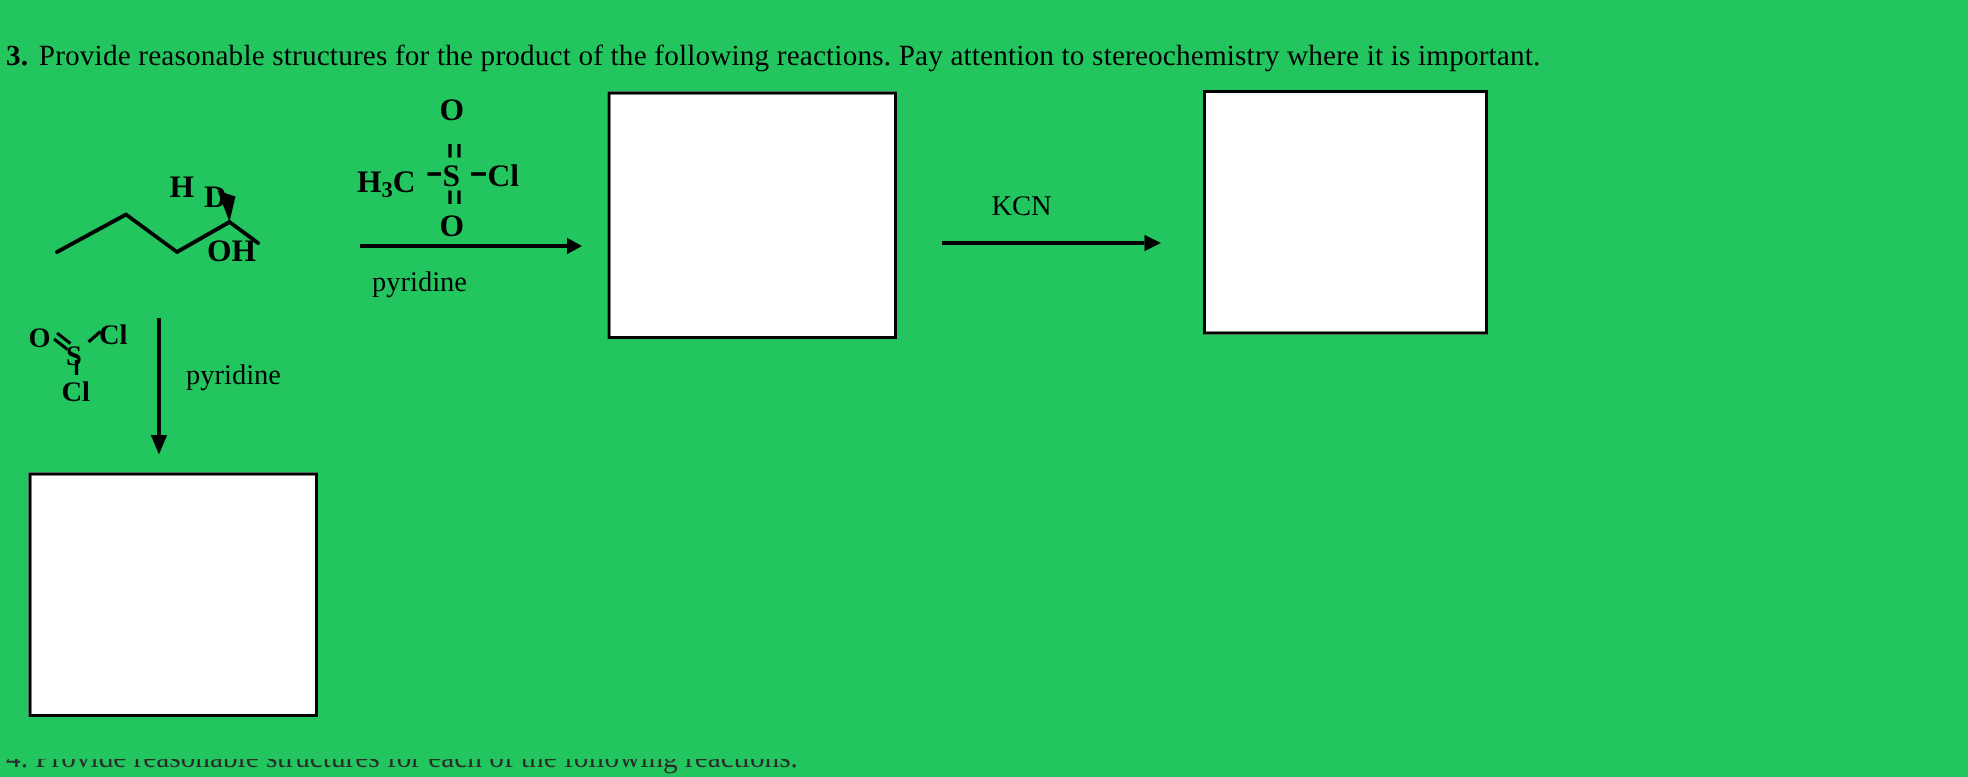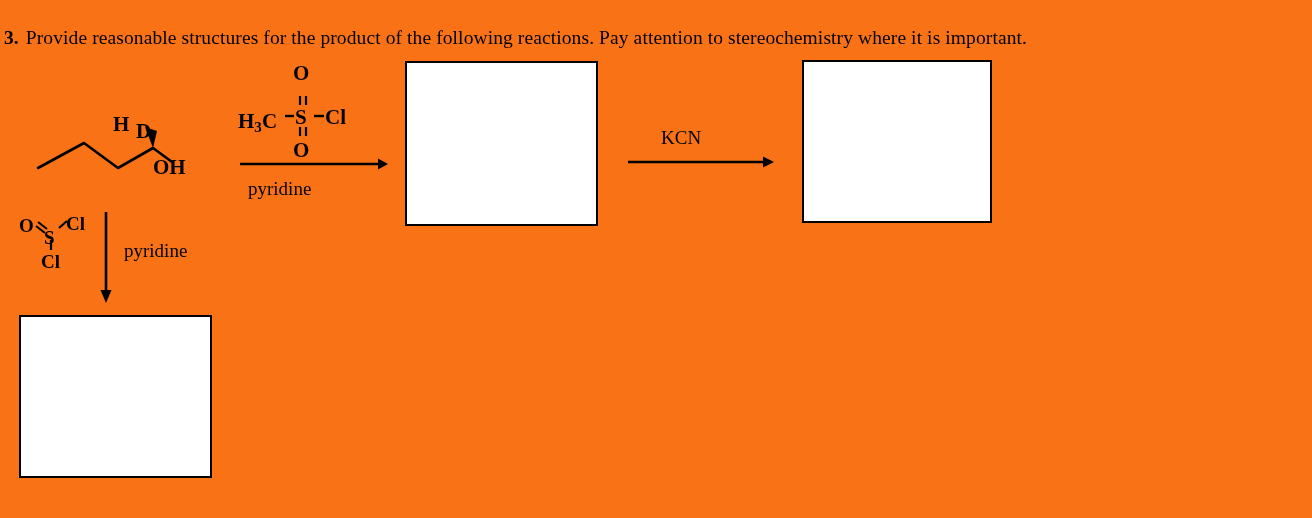--- a/index.html
+++ b/index.html
@@ -9,21 +9,21 @@
     background: #ffffff;
   }
   body {
     font-family: "Liberation Serif", "DejaVu Serif", serif;
     color: #000000;
   }
   #page {
     position: relative;
     width: 1312px;
     height: 518px;
-    background: #f97316;
+    background: #22c55e;
     overflow: hidden;
   }
 
   
   .q-heading {
     position: absolute;
     left: 4px;
     top: 26px;
     white-space: nowrap;
     font-size: 19.5px;
@@ -105,21 +105,21 @@
 
     <polyline points="18,63 64,38 98,63 133,43" fill="none" stroke="#000000" stroke-width="2.6" stroke-linecap="round" stroke-linejoin="round"></polyline>
 
     <line x1="133" y1="43" x2="152" y2="57" stroke="#000000" stroke-width="2.6" stroke-linecap="round"></line>
 
     <polygon points="133,43 125,22 137,26" fill="#000000"></polygon>
   </svg>
 
   <div class="chem-label lbl-lg" style="left:113px; top:114px;">H</div>
   <div class="chem-label lbl-lg" style="left:136px; top:121px;">D</div>
-  <div class="chem-label lbl-lg" style="left:153px; top:157px;">OH</div>
+  <div class="chem-label lbl-lg" style="left:138px; top:157px;">OH</div>
 
   <div class="chem-label lbl-lg" style="left:293px; top:63px;">O</div>
 
   <div class="chem-label lbl-lg" style="left:238px; top:111px;"><span>H</span><span class="sub">3</span><span>C</span></div>
 
   <div class="chem-label lbl-lg" style="left:295px; top:107px;">S</div>
 
   <div class="chem-label lbl-lg" style="left:325px; top:107px;">Cl</div>
 
   <div class="chem-label lbl-lg" style="left:293px; top:140px;">O</div>
@@ -170,14 +170,17 @@
 
   <svg class="svg-layer" style="left:624px; top:148px; width:165px; height:28px;" viewBox="0 0 165 28">
     <line x1="4" y1="14" x2="139" y2="14" stroke="#000000" stroke-width="2.6"></line>
     <polygon points="139,8.5 150,14 139,19.5" fill="#000000"></polygon>
   </svg>
 
   <div class="answer-box" id="box-1"></div>
   <div class="answer-box" id="box-2"></div>
   <div class="answer-box" id="box-3"></div>
 
+  <div class="clipped-line">
+    <span>4.  Provide reasonable structures for each of the following reactions.</span>
+  </div>
 
 </div>
 
 </body></html>

